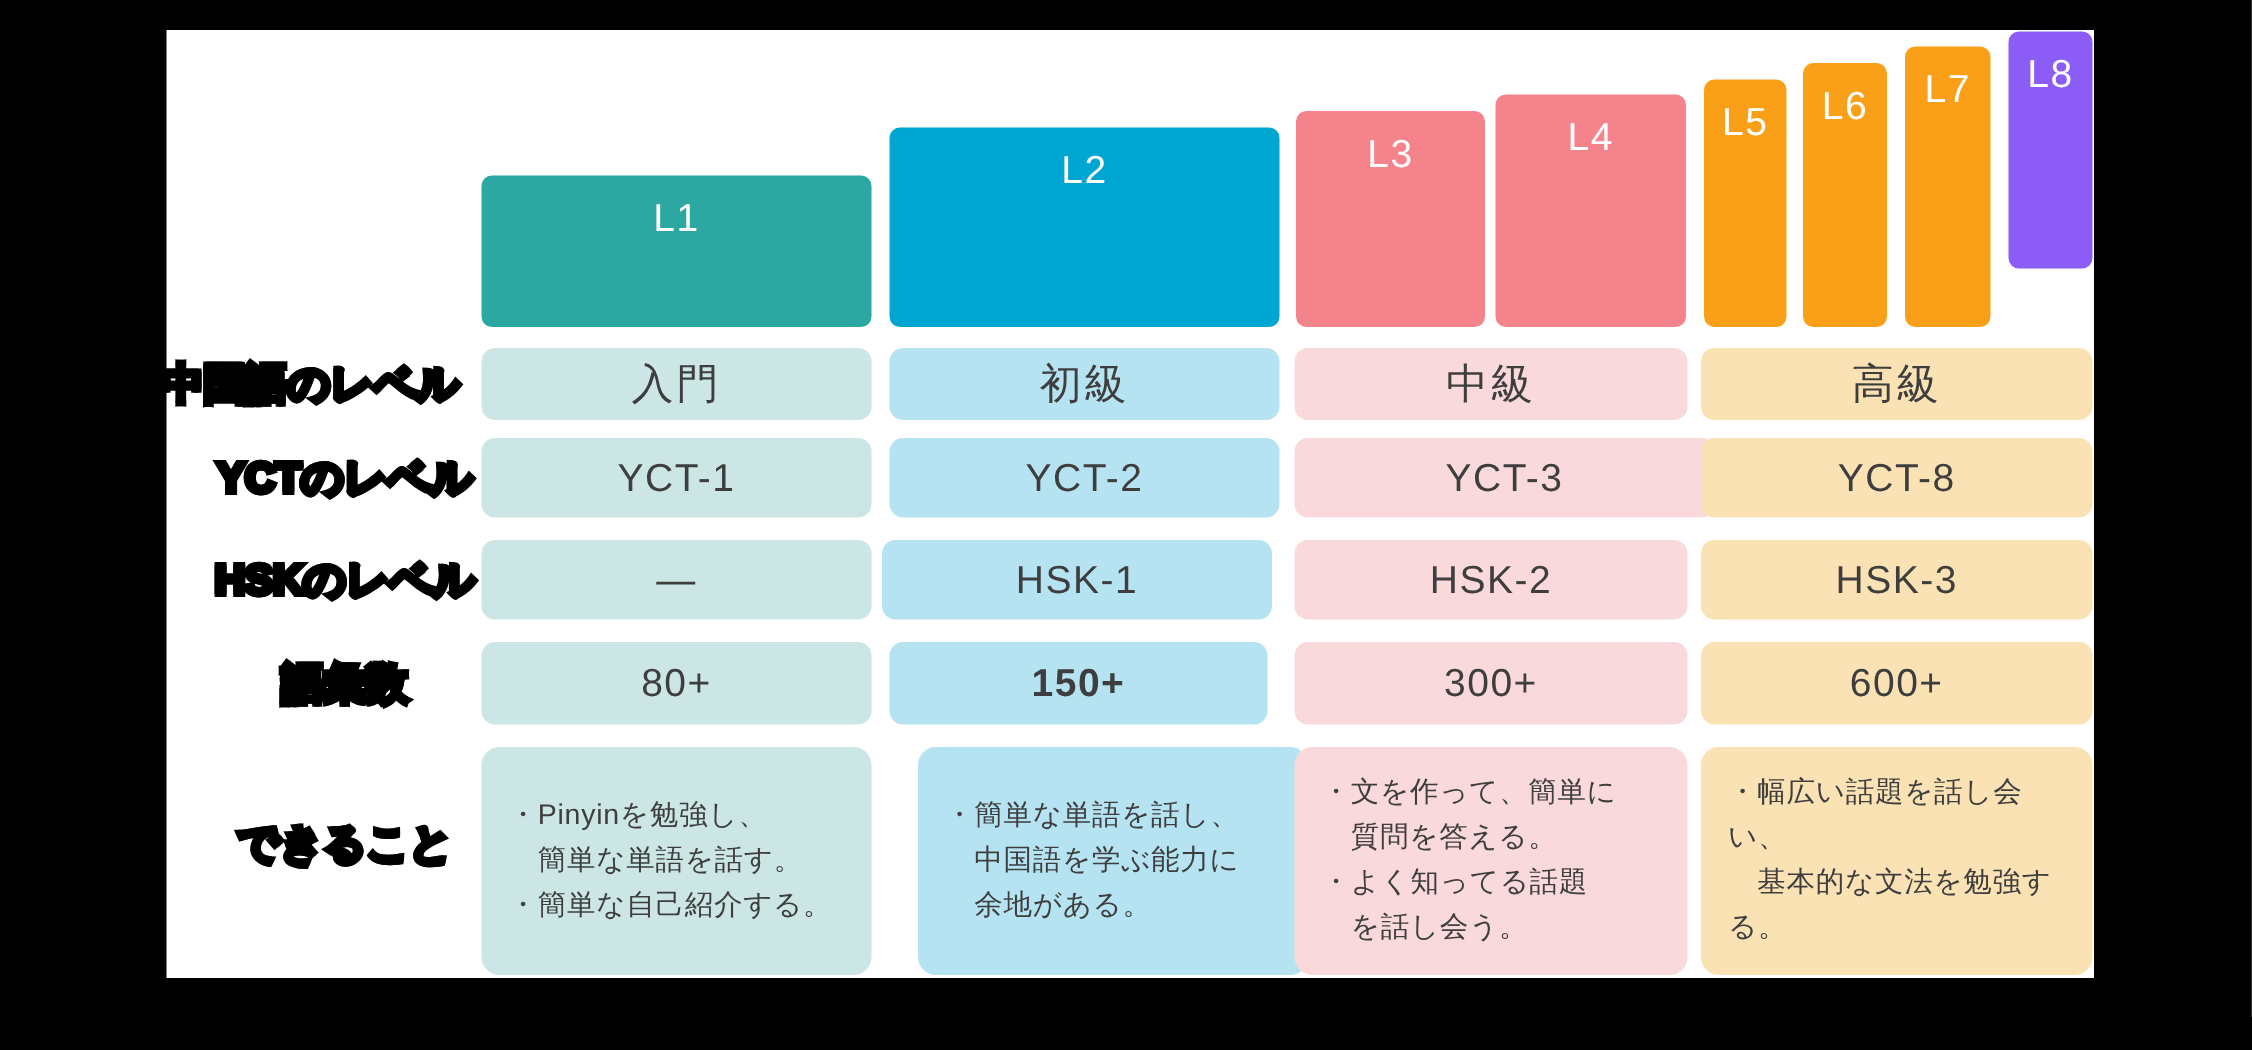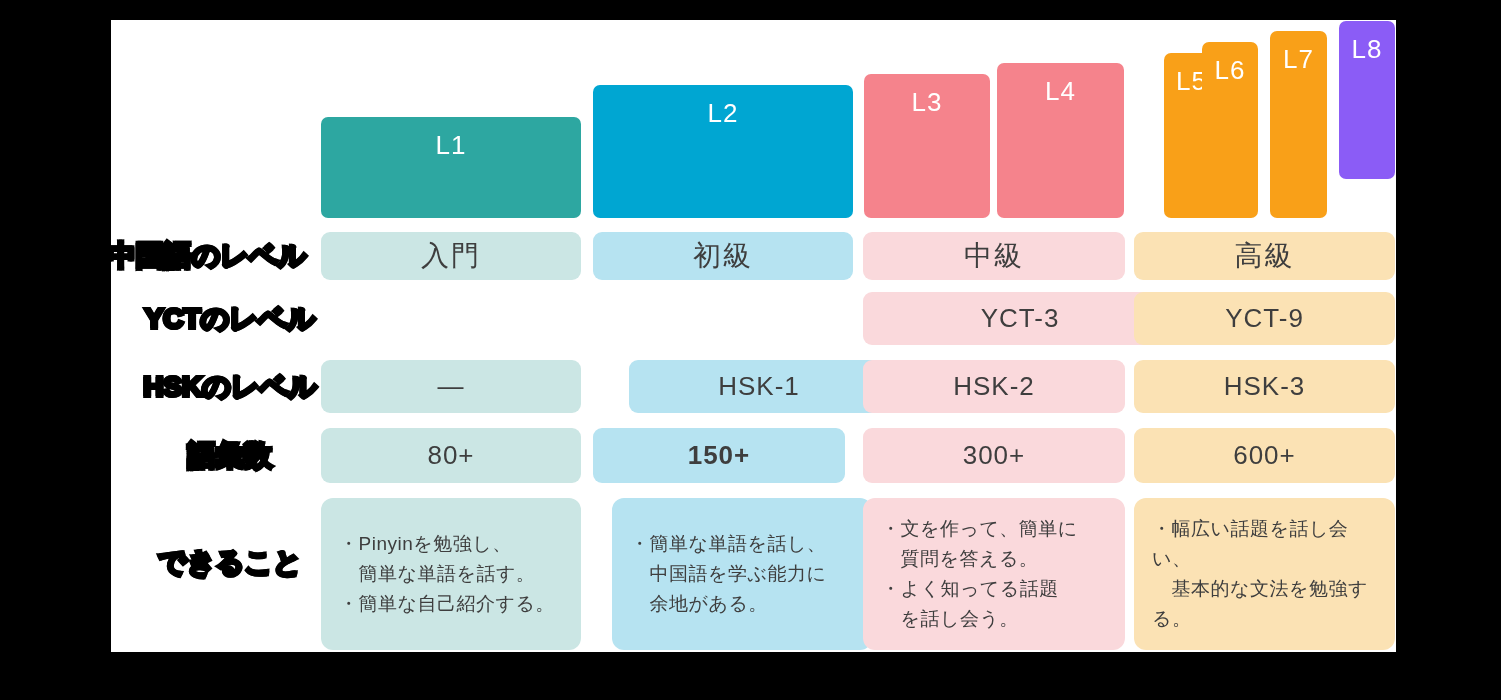--- a/index.html
+++ b/index.html
@@ -39,21 +39,21 @@
   </div>
   <div class="bar" style="left: 593px; top: 85px; width: 260px; height: 133px; background: rgb(0, 166, 210);">
     <span class="bar-label">L2</span>
   </div>
   <div class="bar" style="left: 864px; top: 74px; width: 126px; height: 144px; background: rgb(245, 131, 140);">
     <span class="bar-label">L3</span>
   </div>
   <div class="bar" style="left: 997px; top: 63px; width: 127px; height: 155px; background: rgb(245, 131, 140);">
     <span class="bar-label">L4</span>
   </div>
-  <div class="bar" style="left: 1164px; top: 53px; width: 55px; height: 165px; background: rgb(249, 160, 24);">
+  <div class="bar" style="left: 1136px; top: 53px; width: 55px; height: 165px; background: rgb(249, 160, 24);">
     <span class="bar-label">L5</span>
   </div>
   <div class="bar" style="left: 1202px; top: 42px; width: 56px; height: 176px; background: rgb(249, 160, 24);">
     <span class="bar-label">L6</span>
   </div>
   <div class="bar" style="left: 1270px; top: 31px; width: 57px; height: 187px; background: rgb(249, 160, 24);">
     <span class="bar-label">L7</span>
   </div>
   <div class="bar" style="left: 1339px; top: 21px; width: 56px; height: 158px; background: #8b5cf6;">
     <span class="bar-label">L8</span>
@@ -63,25 +63,27 @@
   <div class="rowlabel" style="left:80px;top:292px;width:300px;height:53px">YCTのレベル</div>
   <div class="rowlabel" style="left:80px;top:360px;width:300px;height:53px">HSKのレベル</div>
   <div class="rowlabel" style="left:80px;top:428px;width:300px;height:55px">語彙数</div>
   <div class="rowlabel" style="left:80px;top:498px;width:300px;height:130px">できること</div>
 
   <div class="cell stage" style="left: 321px; top: 232px; width: 260px; height: 48px; background: rgb(203, 230, 228);">入門</div>
   <div class="cell stage" style="left: 593px; top: 232px; width: 260px; height: 48px; background: rgb(182, 227, 241);">初級</div>
   <div class="cell stage" style="left: 863px; top: 232px; width: 262px; height: 48px; background: rgb(250, 217, 220);">中級</div>
   <div class="cell stage" style="left: 1134px; top: 232px; width: 261px; height: 48px; background: rgb(251, 226, 180);">高級</div>
 
-  <div class="cell" style="left: 863px; top: 292px; width: 280px; height: 53px; background: rgb(250, 217, 220); padding-left: 17px;">YCT-3</div>
-  <div class="cell" style="left: 1134px; top: 292px; width: 261px; height: 53px; background: rgb(251, 226, 180);">YCT-9</div>
+  <div class="cell" style="left: 321px; top: 292px; width: 260px; height: 53px; background: rgb(203, 230, 228);">YCT-1</div>
+  <div class="cell" style="left: 593px; top: 292px; width: 260px; height: 53px; background: rgb(182, 227, 241);">YCT-2</div>
+  <div class="cell" style="left: 863px; top: 292px; width: 280px; height: 53px; background: rgb(250, 217, 220);">YCT-3</div>
+  <div class="cell" style="left: 1134px; top: 292px; width: 261px; height: 53px; background: rgb(251, 226, 180);">YCT-8</div>
 
   <div class="cell" style="left: 321px; top: 360px; width: 260px; height: 53px; background: rgb(203, 230, 228);">—</div>
-  <div class="cell" style="left: 629px; top: 360px; width: 260px; height: 53px; background: rgb(182, 227, 241);">HSK-1</div>
+  <div class="cell" style="left: 588px; top: 360px; width: 260px; height: 53px; background: rgb(182, 227, 241);">HSK-1</div>
   <div class="cell" style="left: 863px; top: 360px; width: 262px; height: 53px; background: rgb(250, 217, 220);">HSK-2</div>
   <div class="cell" style="left: 1134px; top: 360px; width: 261px; height: 53px; background: rgb(251, 226, 180);">HSK-3</div>
 
   <div class="cell" style="left: 321px; top: 428px; width: 260px; height: 55px; background: rgb(203, 230, 228);">80+</div>
   <div class="cell" style="left: 593px; top: 428px; width: 252px; height: 55px; background: rgb(182, 227, 241); font-weight: bold;">150+</div>
   <div class="cell" style="left: 863px; top: 428px; width: 262px; height: 55px; background: rgb(250, 217, 220);">300+</div>
   <div class="cell" style="left: 1134px; top: 428px; width: 261px; height: 55px; background: rgb(251, 226, 180);">600+</div>
 
   <div class="cell desc" style="left: 321px; top: 498px; width: 260px; height: 152px; background: rgb(203, 230, 228);">・Pinyinを勉強し、
 　簡単な単語を話す。

